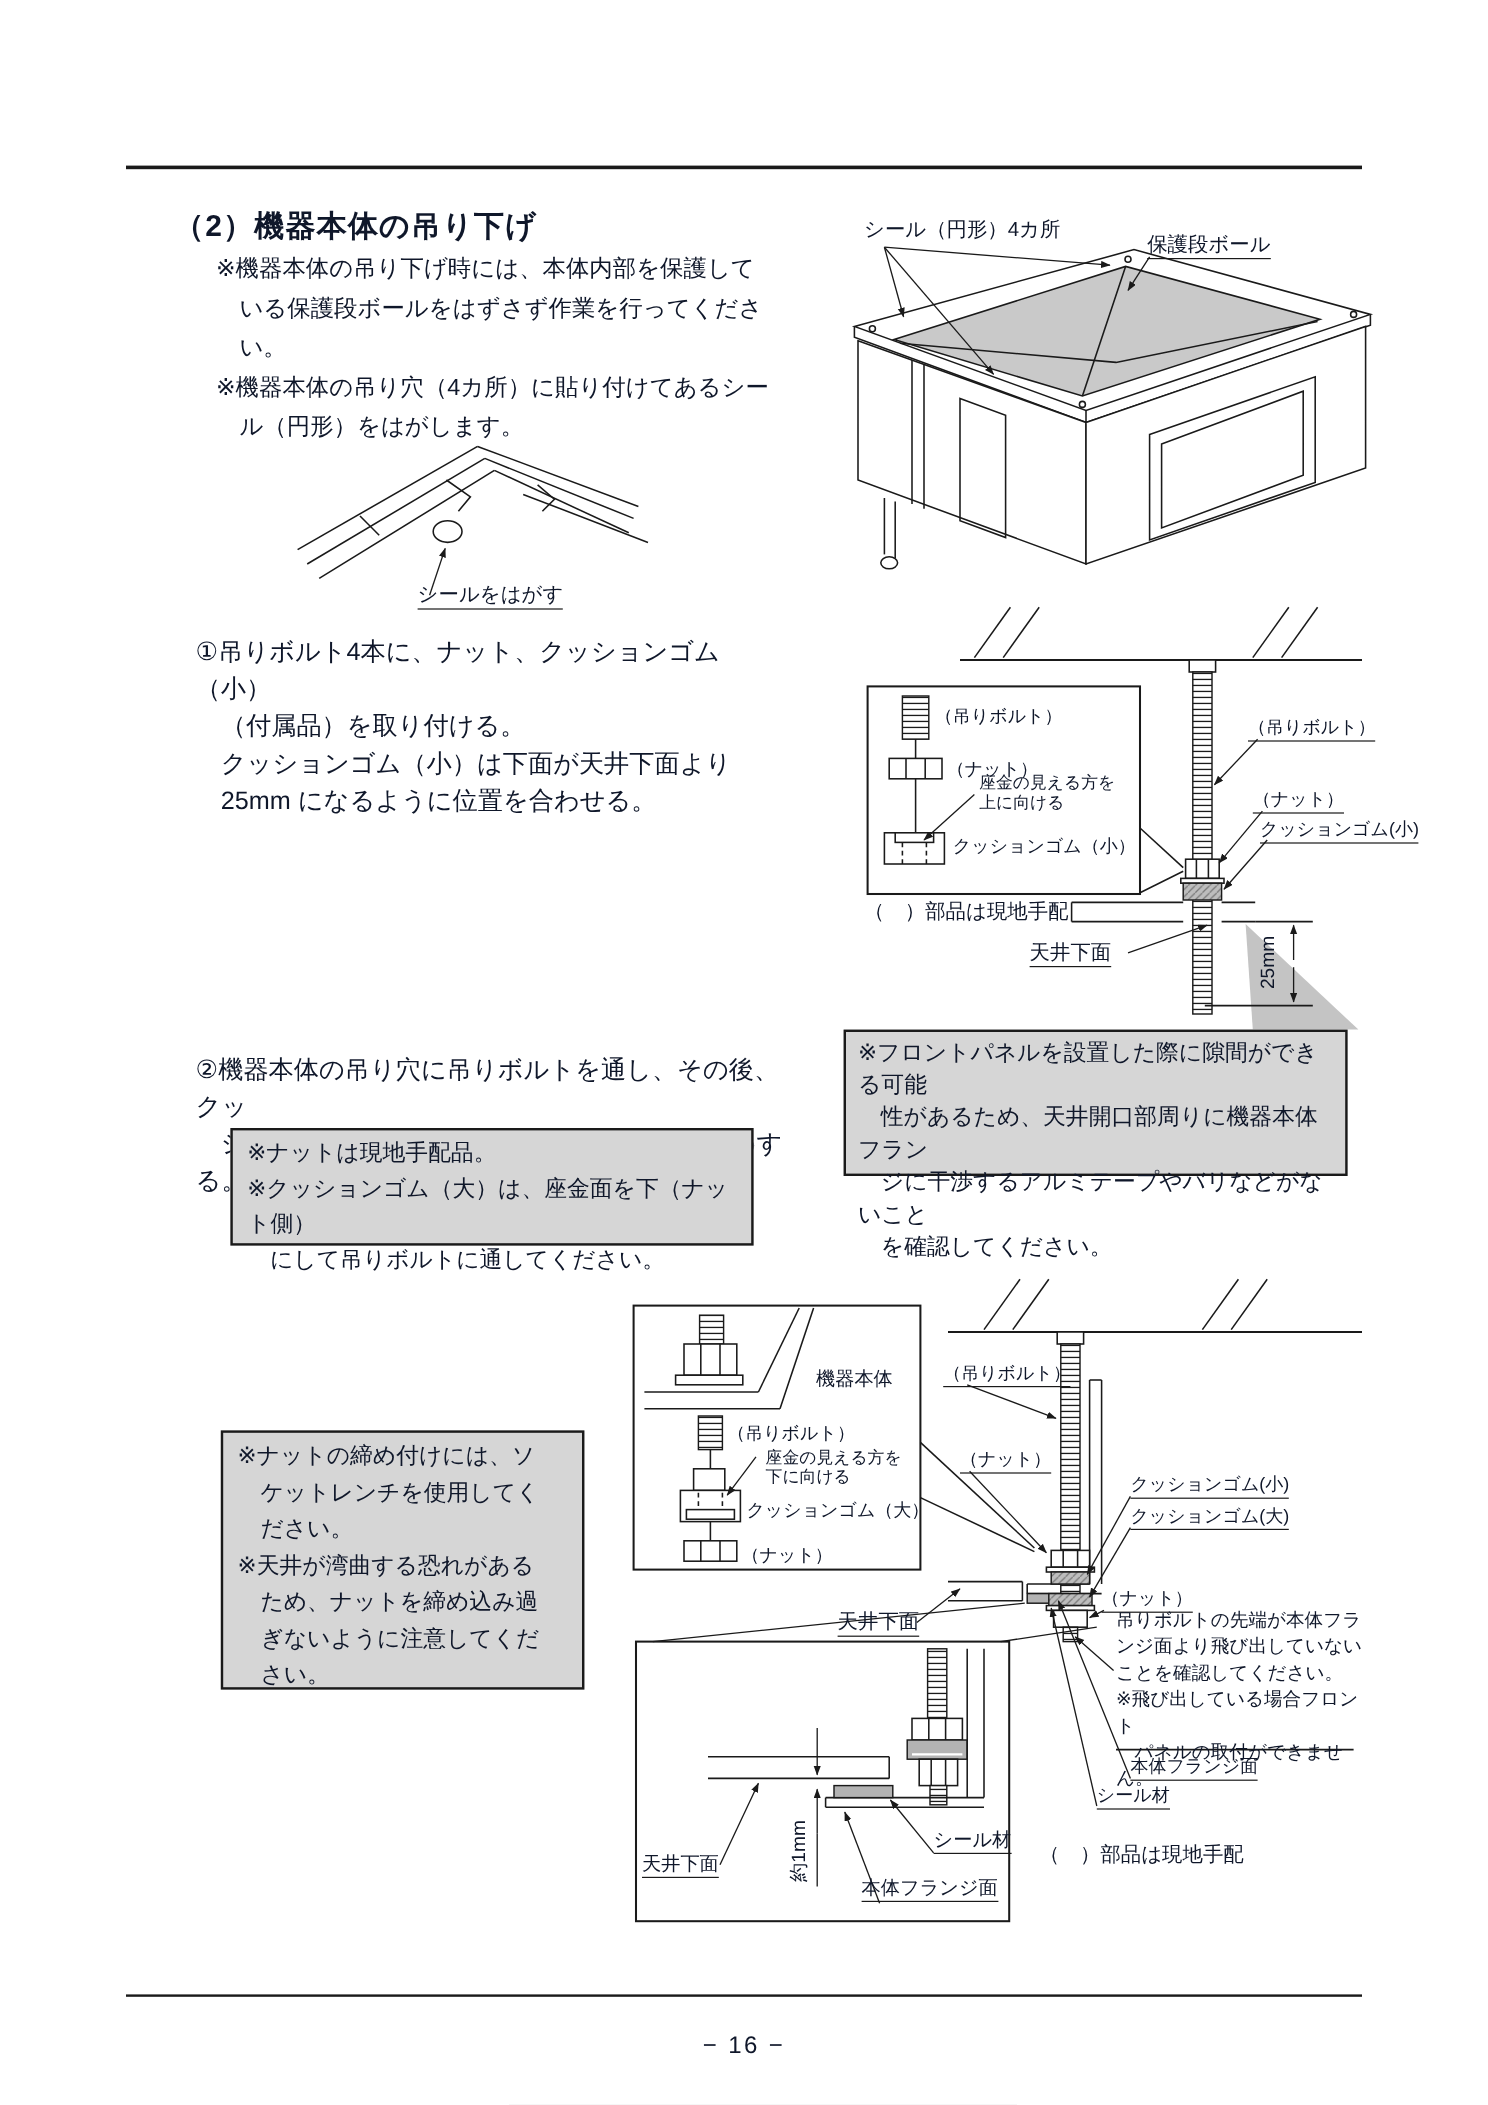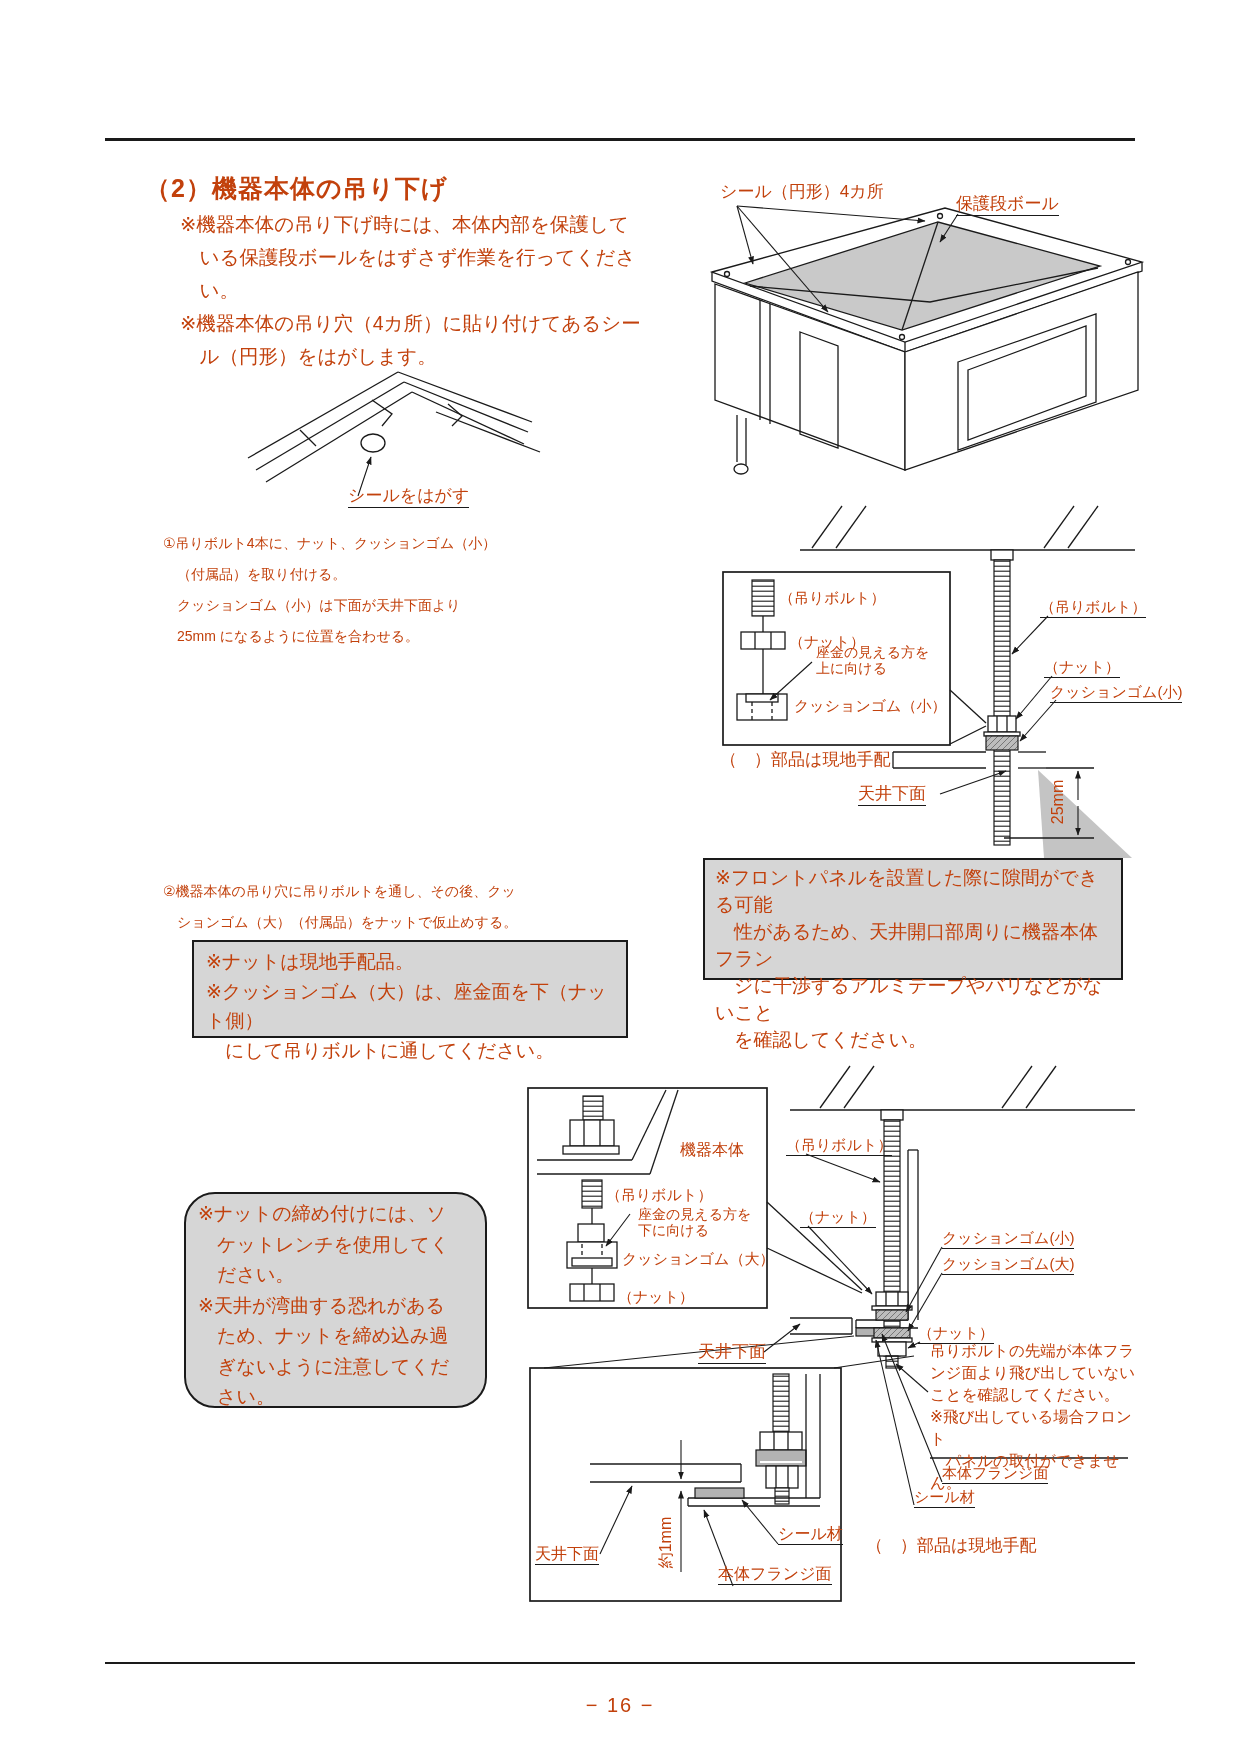--- a/index.html
+++ b/index.html
@@ -1,23 +1,23 @@
 <!DOCTYPE html>
 <html><head>
 <meta charset="utf-8">
 <style>
   html,body{margin:0;padding:0;background:#e8e8e8;}
   #page{position:relative;width:1240px;height:1754px;background:#ffffff;overflow:hidden;
-        font-family:"Liberation Sans","DejaVu Sans",sans-serif;color:#c2410c;}
+        font-family:"Liberation Sans","DejaVu Sans",sans-serif;color:#0f172a;}
   .abs{position:absolute;}
   .txt{white-space:pre-line;}
   .rule{background:#1a1a1a;}
   .heading{font-size:25px;font-weight:bold;letter-spacing:1px;}
   .body-text{font-size:19.5px;line-height:33px;}
-  .step-text{font-size:14px;line-height:31px;}
+  .step-text{font-size:21px;line-height:31px;}
   .note-box{background:#d6d6d6;border:2px solid #1a1a1a;font-size:19px;line-height:29.5px;
             padding:5px 8px 6px 12px;box-sizing:border-box;}
   .warn-box{background:#d6d6d6;border:2px solid #1a1a1a;font-size:19px;line-height:27px;
             padding:4px 8px 6px 10px;box-sizing:border-box;}
   .lbl{font-size:15px;line-height:18px;}
   .lbl-md{font-size:16px;line-height:19px;}
   .lbl-lg{font-size:17px;line-height:20px;}
   .lbl-sm{font-size:14px;line-height:16px;}
   .tipnote{font-size:15.5px;line-height:22px;}
   .u{border-bottom:1.5px solid #1a1a1a;padding-bottom:1px;}
@@ -278,21 +278,21 @@
 　性があるため、天井開口部周りに機器本体フラン
 　ジに干渉するアルミテープやバリなどがないこと
 　を確認してください。</div>
 
   <div class="abs txt step-text" style="left:163px;top:876px;width:490px;">②機器本体の吊り穴に吊りボルトを通し、その後、クッ
 　ションゴム（大）（付属品）をナットで仮止めする。</div>
   <div class="abs txt note-box" style="left:192px;top:940px;width:436px;height:98px;">※ナットは現地手配品。
 ※クッションゴム（大）は、座金面を下（ナット側）
 　にして吊りボルトに通してください。</div>
 
-  <div class="abs txt note-box" style="left:184px;top:1192px;width: 303px;height:216px;line-height:30.5px;border-radius:31px;">※ナットの締め付けには、ソ
+  <div class="abs txt note-box" style="left:184px;top:1192px;width: 303px;height:216px;line-height:30.5px;">※ナットの締め付けには、ソ
 　ケットレンチを使用してく
 　ださい。
 ※天井が湾曲する恐れがある
 　ため、ナットを締め込み過
 　ぎないように注意してくだ
 　さい。</div>
 
   <div class="abs lbl-md" style="left:680px;top:1140px;">機器本体</div>
   <div class="abs lbl" style="left:606px;top:1186px;">（吊りボルト）</div>
   <div class="abs txt lbl-sm" style="left:638px;top:1206px;">座金の見える方を

